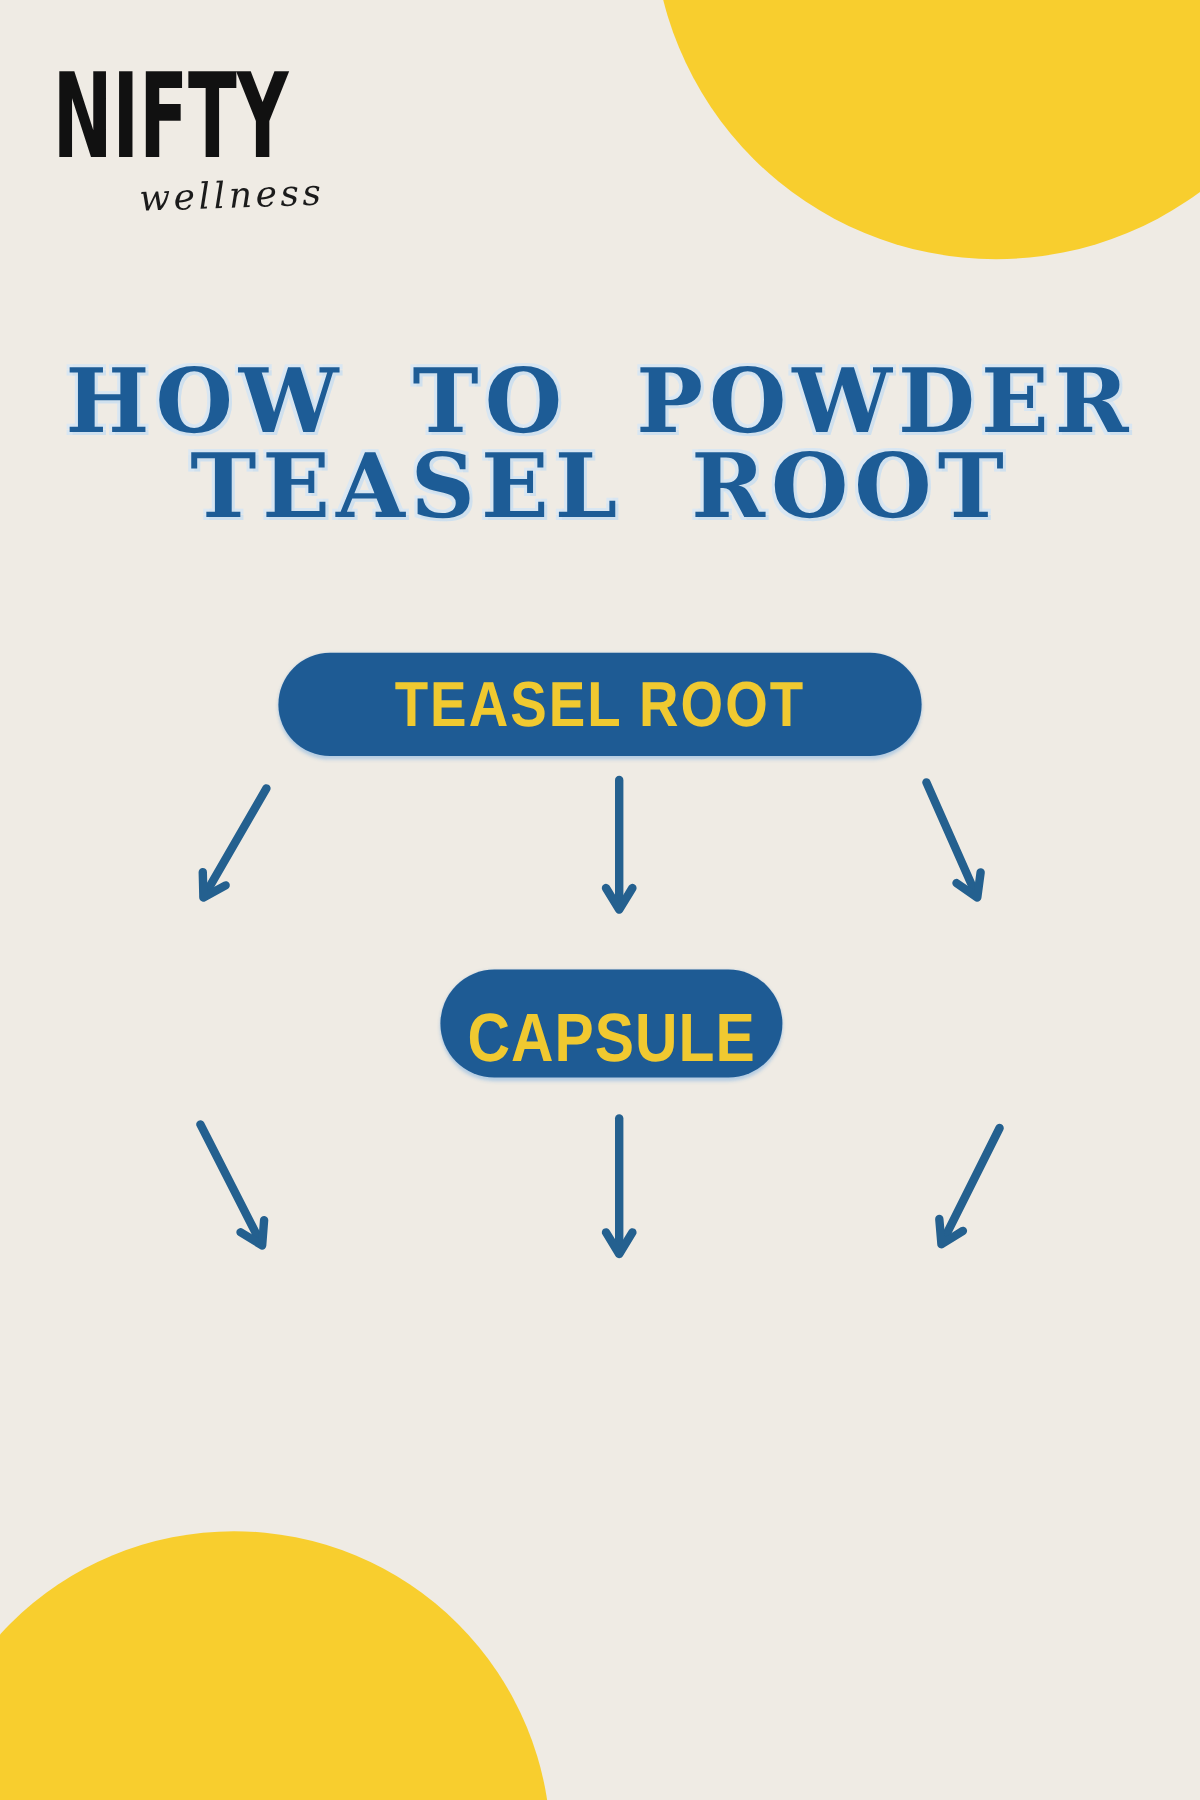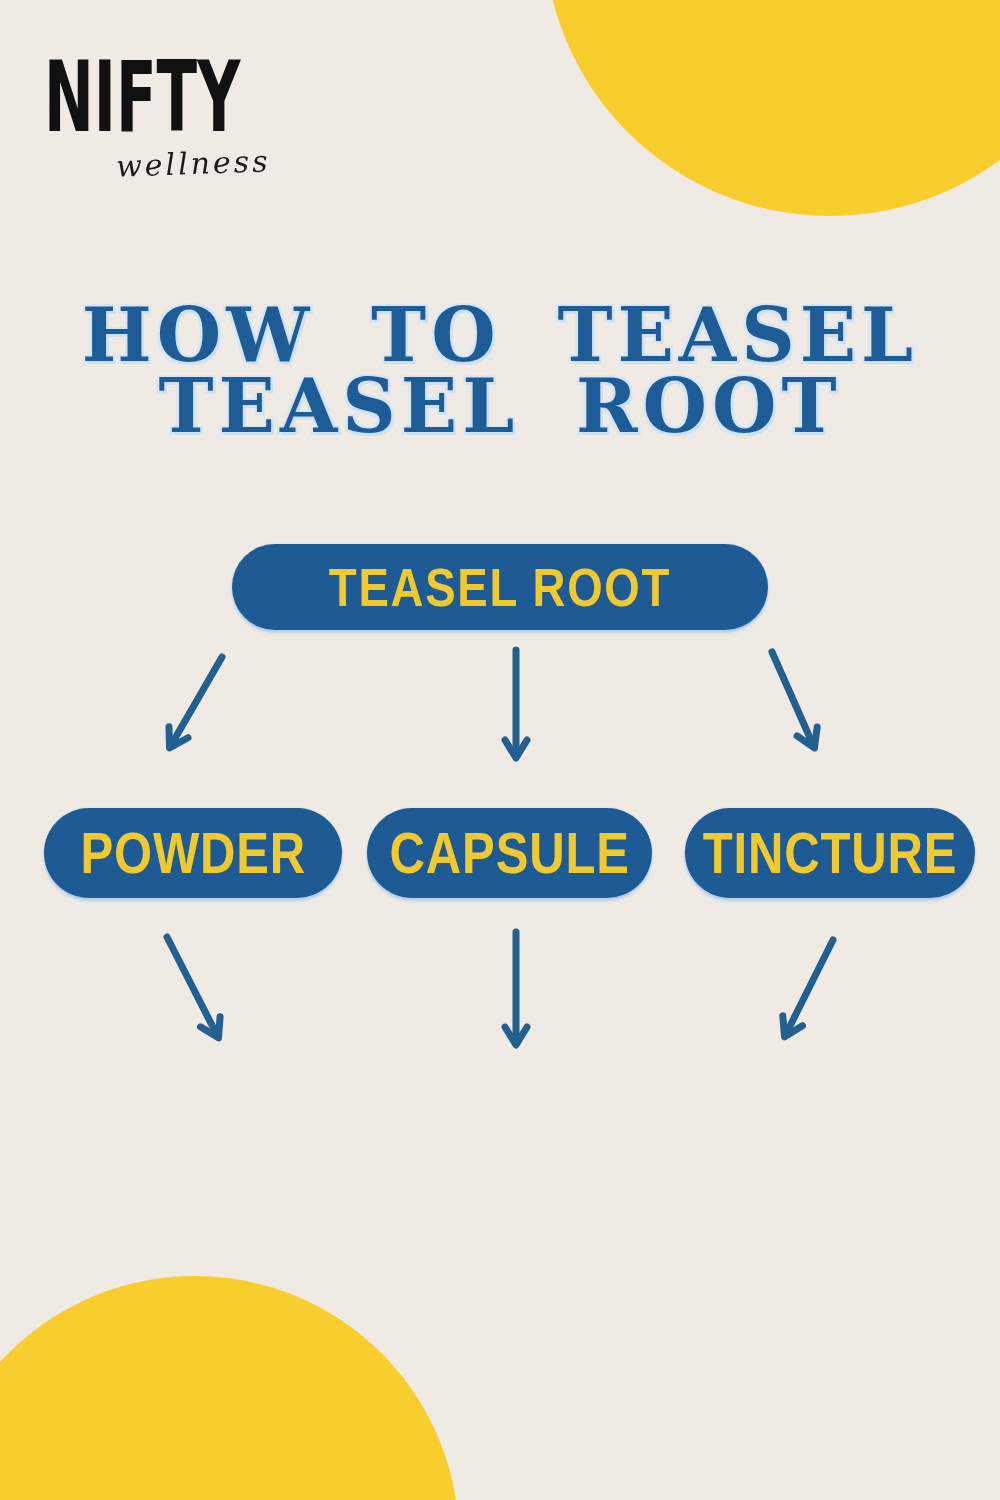--- a/index.html
+++ b/index.html
@@ -85,21 +85,21 @@
   }
   .pill-label {
     color: #F0C930;
     font-weight: bold;
     white-space: nowrap;
     transform: scaleX(0.86);
     letter-spacing: 2px;
   }
   .pill-teasel-root   { left: 232px; top: 544px;  width: 536px; height: 86px; }
   .pill-powder        { left: 44px;  top: 808px;  width: 298px; height: 90px; }
-  .pill-capsule       { left: 367px; top: 808px;  width: 285px; height: 90px; }
+  .pill-capsule       { left: 367px; top: 808px;  width: 285px; height: 90px; align-items: flex-end; }
   .pill-tincture      { left: 685px; top: 808px;  width: 290px; height: 90px; }
   .pill-dilute        { left: 231px; top: 1103px; width: 538px; height: 89px; }
   .pill-teasel-root .pill-label { font-size: 53px; }
   .pill-powder .pill-label,
   .pill-capsule .pill-label,
   .pill-tincture .pill-label { font-size: 57px; letter-spacing: 1px; }
   .pill-dilute .pill-label { font-size: 52px; letter-spacing: 1px; }
   
   .arrows {
     position: absolute;
@@ -115,21 +115,21 @@
 
   <div class="circle circle-top-right"></div>
   <div class="circle circle-bottom-left"></div>
 
   <div class="logo">
     <div class="logo-name">NIFTY</div>
     <div class="logo-tagline">wellness</div>
   </div>
 
   <div class="title">
-    <div>HOW TO TEASEL</div>
+    <div>HOW TO POWDER</div>
     <div>TEASEL ROOT</div>
   </div>
 
   <svg class="arrows" viewBox="0 0 1000 1500" xmlns="http://www.w3.org/2000/svg">
     <defs>
       <marker id="arrowhead" markerUnits="userSpaceOnUse" markerWidth="40" markerHeight="40" refX="25" refY="17" orient="auto">
         <path d="M8,6 L26,17 L8,28" fill="none" stroke="#24608F" stroke-width="7" stroke-linecap="round" stroke-linejoin="round"></path>
       </marker>
     </defs>
     <g stroke="#24608F" stroke-width="7" stroke-linecap="round" fill="none">
@@ -139,26 +139,20 @@
       <line x1="167" y1="937" x2="218" y2="1037" marker-end="url(#arrowhead)"></line>
       <line x1="516" y1="932" x2="516" y2="1044" marker-end="url(#arrowhead)"></line>
       <line x1="833" y1="940" x2="785" y2="1036" marker-end="url(#arrowhead)"></line>
     </g>
   </svg>
 
   <div class="pill pill-teasel-root">
     <span class="pill-label">TEASEL ROOT</span>
   </div>
 
-  <div class="pill pill-powder">
-    <span class="pill-label">POWDER</span>
-  </div>
 
   <div class="pill pill-capsule">
     <span class="pill-label">CAPSULE</span>
   </div>
 
-  <div class="pill pill-tincture">
-    <span class="pill-label">TINCTURE</span>
-  </div>
 
 
 </div>
 
 </body></html>

